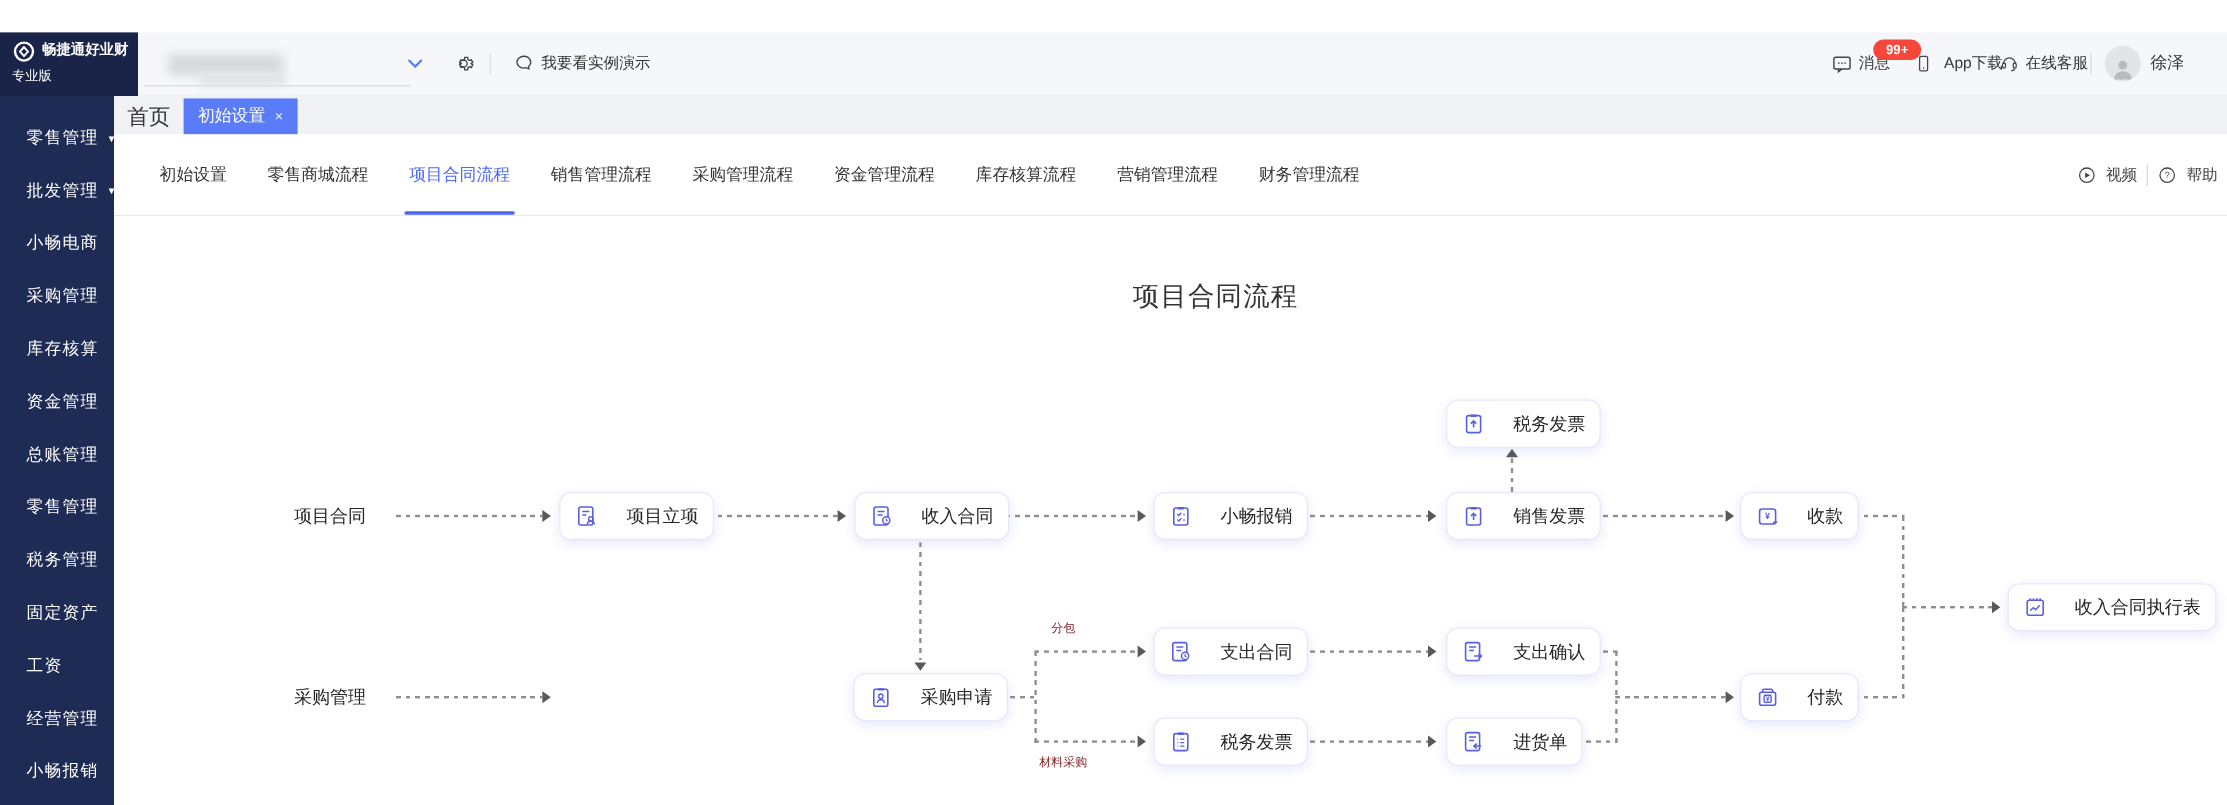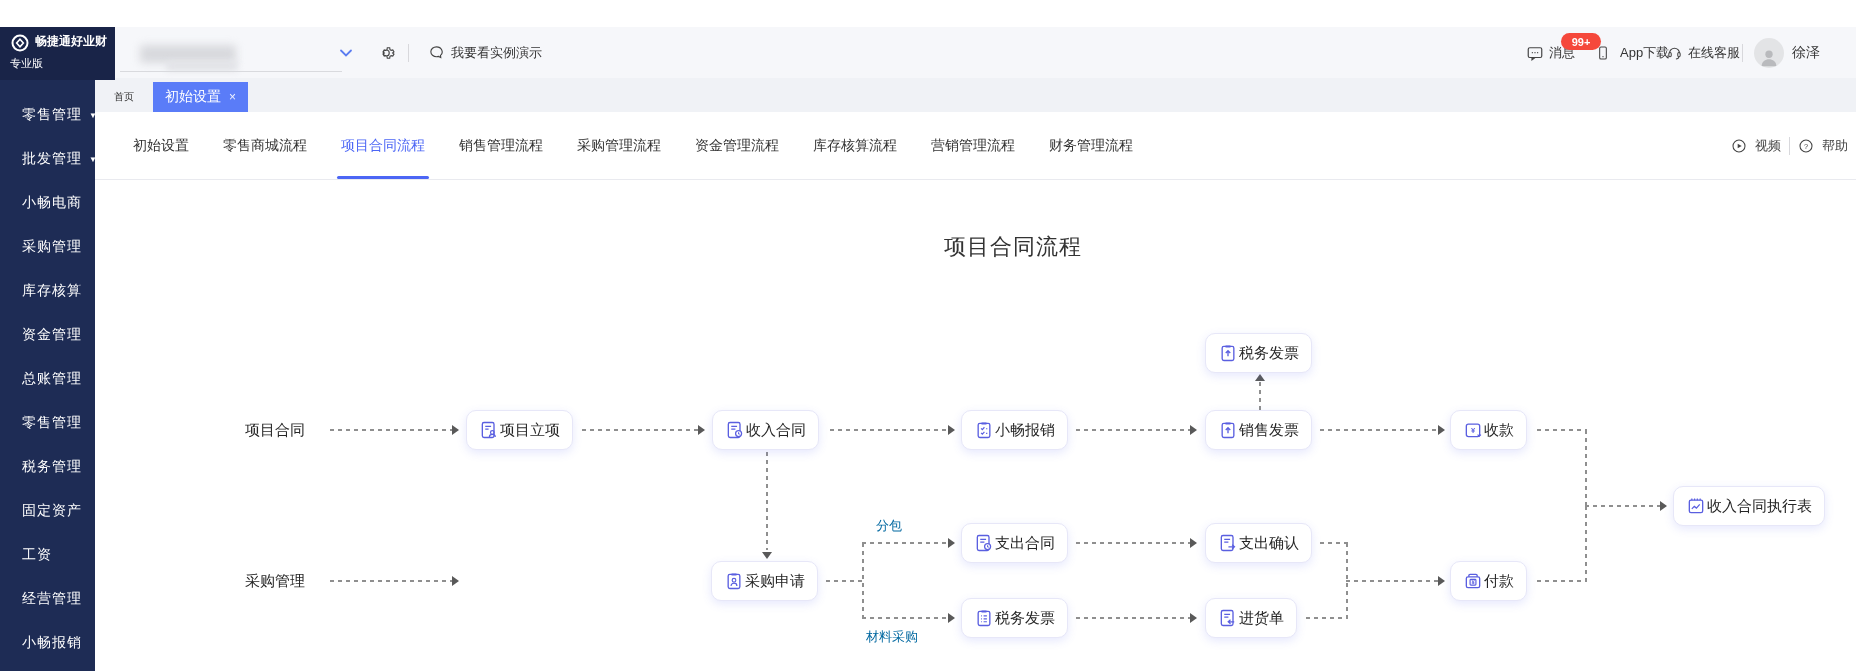--- a/index.html
+++ b/index.html
@@ -34,21 +34,21 @@
   .vdiv { width:1px; height:18px; background:#d8d8dc; }
   .ico { display:inline-flex; align-items:center; justify-content:center; }
   .badge { position:absolute; left:1561px; top:33px; min-width:40px; height:17px; background:#f5483b;
     border-radius:9px; color:#fff; font-size:11px; font-weight:bold; display:flex; align-items:center;
     justify-content:center; padding:0 6px; }
   .avatar { width:30px; height:30px; border-radius:50%; background:#e3e4e6; display:flex;
     align-items:flex-end; justify-content:center; overflow:hidden; }
 
   
   .wtab-home { position:absolute; left:95px; top:82px; width:58px; height:30px; display:flex;
-    align-items:center; justify-content:center; font-size:10px; color:#333; cursor:pointer; }
+    align-items:center; justify-content:center; font-size:18px; color:#333; cursor:pointer; }
   .wtab-active { position:absolute; left:153px; top:82px; height:30px; padding:0 12px; background:#5a7cf8;
     color:#fff; font-size:14px; display:flex; align-items:center; gap:8px; cursor:pointer; }
   .wtab-close { font-size:12px; cursor:pointer; opacity:.9; }
 
   
   .navbar { position:absolute; left:95px; top:112px; width:1761px; height:68px; background:#fff;
     border-bottom:1px solid #e9eaef; }
   .nav-tabs { position:absolute; left:38px; top:0; height:67px; display:flex; align-items:center; gap:34px; }
   .nav-tab { font-size:14px; color:#333; cursor:pointer; position:relative; height:67px;
     display:flex; align-items:center; white-space:nowrap; }
@@ -57,34 +57,34 @@
     height:3px; background:#4c66f5; border-radius:2px; }
   .nav-right { position:absolute; right:8px; top:0; height:67px; display:flex; align-items:center;
     gap:8px; font-size:13px; color:#444; }
 
   
   .flow-title { position:absolute; left:900px; top:232px; width:226px; text-align:center;
     font-size:22px; color:#333; font-weight:500; letter-spacing:1px; }
   .lane-label { position:absolute; font-size:15px; color:#262626; font-weight:500; }
   .node { position:absolute; height:40px; background:#fff; border:1px solid #e7e7f8;
     border-radius:10px; box-shadow:0 3px 10px rgba(100,110,240,.16); display:flex; align-items:center;
-    gap:1px; padding:0 12px; font-size:15px; color:#262626; cursor:pointer; white-space:nowrap; }
+    gap:23px; padding:0 12px; font-size:15px; color:#262626; cursor:pointer; white-space:nowrap; }
   .node svg { flex:0 0 auto; }
 
   .dh { position:absolute; height:2px;
     background-image:repeating-linear-gradient(to right,#8f8f8f 0 4px,transparent 4px 8px); }
   .dv { position:absolute; width:2px;
     background-image:repeating-linear-gradient(to bottom,#8f8f8f 0 4px,transparent 4px 8px); }
   .ar { position:absolute; width:0; height:0; border:5px solid transparent; border-right:none;
     border-left:7px solid #595959; }
   .au { position:absolute; width:0; height:0; border:5px solid transparent; border-top:none;
     border-bottom:7px solid #595959; }
   .ad { position:absolute; width:0; height:0; border:5px solid transparent; border-bottom:none;
     border-top:7px solid #595959; }
-  .edge-label { position:absolute; font-size:13px; color:#0369a1; }
+  .edge-label { position:absolute; font-size:10px; color:#7f1d1d; }
 </style>
 </head>
 <body>
 
 <div id="app">
 
   <div class="white-strip"></div>
   <div class="chrome-bg"></div>
   <div class="tabrow-bg"></div>
 

